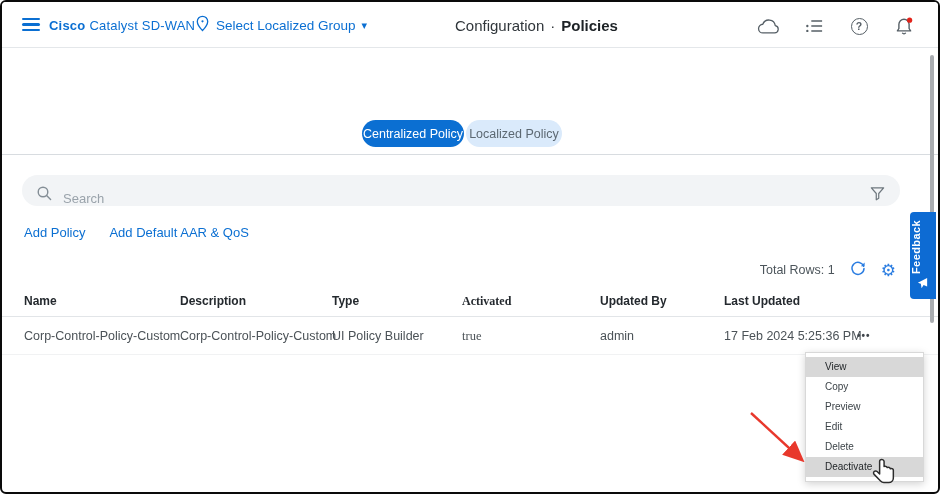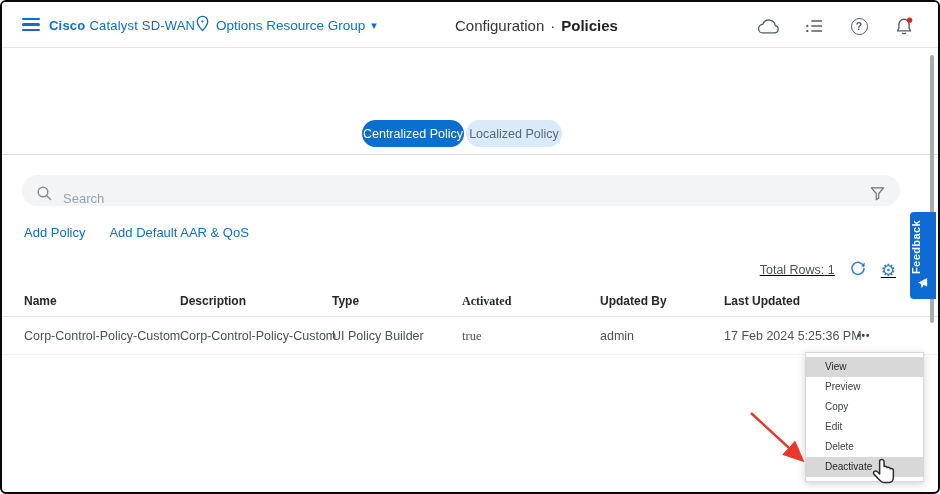--- a/index.html
+++ b/index.html
@@ -30,21 +30,21 @@
   .tab.inactive { left:464px; width:96px; background:#daeafb; color:#5c6872; }
   .content-divider { position:absolute; left:0; top:152px; width:100%; height:1px; background:#d8dce0; }
   
   .searchbar { position:absolute; left:20px; top:173px; width:878px; height:31px; background:#f2f4f6; border-radius:16px; display:flex; align-items:flex-end; padding:0 14px; }
   .searchbar input { flex:1; border:none; outline:none; background:transparent; font-size:13px; color:#333; margin-left:10px; font-family:"Liberation Sans", sans-serif; }
   .searchbar input::placeholder { color:#9aa3ab; }
   
   .links { position:absolute; left:22px; top:223px; display:flex; gap:24px; }
   .link { color:#0b6fd2; font-size:13px; cursor:pointer; }
   
-  .totalrows { position:absolute; right:42px; top:257px; display:flex; align-items:center; gap:14px;text-decoration:underline; }
+  .totalrows { position:absolute; right:42px; top:257px; display:flex; align-items:center; gap:14px; }
   .totalrows .label { font-size:12.5px; color:#4c555b; }
   .gear-glyph { color:#2b7de1; font-size:17px; line-height:1; cursor:pointer; }
   
   .thead { position:absolute; left:0; top:292px; width:100%; height:23px; border-bottom:1px solid #e2e5e8; }
   .tcell { position:absolute; top:0; font-size:12px; color:#24292e; font-weight:bold; }
   .trow { position:absolute; left:0; top:315px; width:100%; height:38px; border-bottom:1px solid #f1f2f3; }
   .rcell { position:absolute; top:0; line-height:38px; font-size:12.5px; color:#4b5257; white-space:nowrap; }
   .c0{left:22px;} .c1{left:178px;} .c2{left:330px;} .c3{left:460px;font-family:Liberation Serif, serif;} .c4{left:598px;} .c5{left:722px;}
   .ellipsis-btn { position:absolute; left:855px; top:0; line-height:38px; font-size:10px; letter-spacing:1px; color:#3e444a; cursor:pointer; font-weight:bold; }
   
@@ -74,21 +74,21 @@
     <div class="brand">
       <b>Cisco</b><span>Catalyst SD-WAN</span>
     </div>
     <div class="resource">
       <span>
         <svg width="15" height="17" viewBox="0 0 15 17">
             <path d="M7.5 1.3c-2.9 0-5.2 2.3-5.2 5.2 0 3.8 5.2 9 5.2 9s5.2-5.2 5.2-9c0-2.9-2.3-5.2-5.2-5.2z" fill="none" stroke="#0b6fd2" stroke-width="1.3"></path>
             <circle cx="7.5" cy="6.3" r="1.1" fill="#0b6fd2"></circle>
           </svg>
       </span>
-      <span>Options Resource Group</span>
+      <span>Select Localized Group</span>
       <span class="caret">▾</span>
     </div>
     <div class="page-title">
       <span>Configuration</span><span class="sep">·</span><span class="bold">Policies</span>
     </div>
     <div class="top-icons">
       <div class="ticon">
         <svg width="26" height="20" viewBox="0 0 26 20">
             <path d="M6.5 17.5a4.7 4.7 0 0 1-.2-9.4A7 7 0 0 1 19.8 9.6a4 4 0 0 1-1.1 7.9z" fill="none" stroke="#565f66" stroke-width="1.4" stroke-linejoin="round"></path>
           </svg>
@@ -164,22 +164,22 @@
     <span class="rcell c1">Corp-Control-Policy-Custom</span>
     <span class="rcell c2">UI Policy Builder</span>
     <span class="rcell c3">true</span>
     <span class="rcell c4">admin</span>
     <span class="rcell c5">17 Feb 2024 5:25:36 PM</span>
     <span class="ellipsis-btn">•••</span>
   </div>
 
   <div class="ctx-menu">
     <div class="ctx-item hl">View</div>
+    <div class="ctx-item">Copy</div>
     <div class="ctx-item">Preview</div>
-    <div class="ctx-item">Copy</div>
     <div class="ctx-item">Edit</div>
     <div class="ctx-item">Delete</div>
     <div class="ctx-item hl">Deactivate</div>
   </div>
 
   <div class="feedback">
     <div class="txt">Feedback</div>
     <div class="ficon">
       <svg width="13" height="13" viewBox="0 0 14 14">
           <path d="M12 1 2 6.2l3.2 1.2L6 12l2.2-3.3 3.8 1.4z" fill="#fff"></path>

